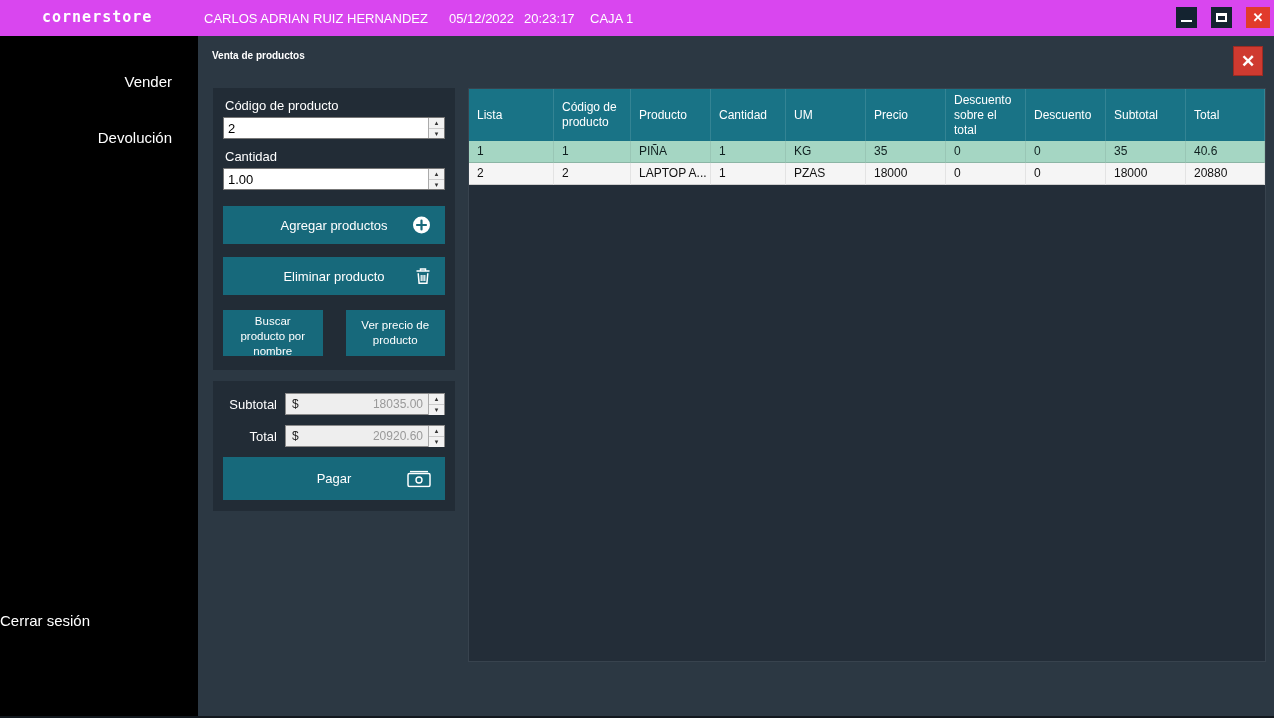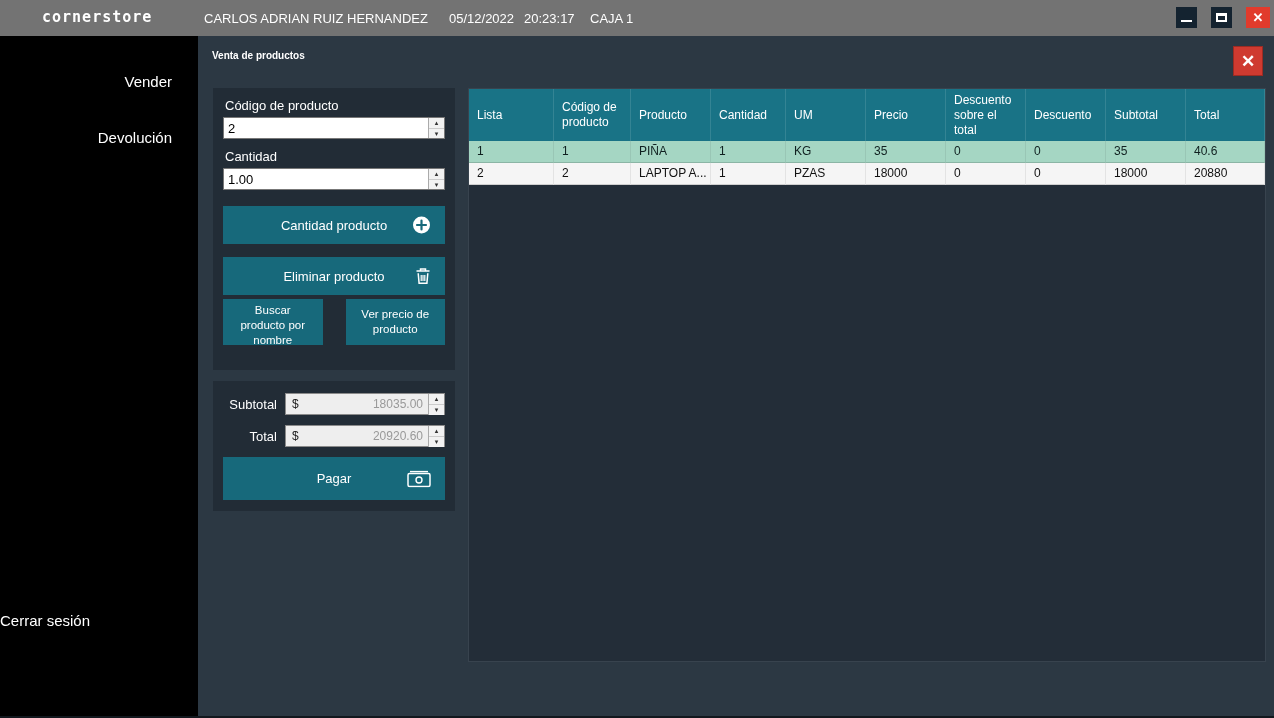--- a/index.html
+++ b/index.html
@@ -4,21 +4,21 @@
 <style>
   * { box-sizing: border-box; }
   html,body { margin:0; padding:0; }
   body {
     width:1274px; height:718px; position:relative; overflow:hidden;
     font-family:"Liberation Sans", sans-serif;
     background:#2c3843;
   }
 
   
-  .titlebar { position:absolute; left:0; top:0; width:1274px; height:36px; background:#737373; }
+  .titlebar { position:absolute; left:0; top:0; width:1274px; height:36px; background:#d946ef; }
   .app-name {
     position:absolute; left:42px; top:8px; color:#ffffff;
     font-family:"DejaVu Sans Mono", monospace; font-weight:bold; font-size:15px; letter-spacing:1px;
   }
   .tb-item { position:absolute; top:11px; color:#ffffff; font-size:13px; white-space:nowrap; }
   .tb-user { left:204px; }
   .tb-date { left:449px; }
   .tb-time { left:524px; }
   .tb-caja { left:590px; }
 
@@ -66,21 +66,21 @@
 
   .btn-wide {
     position:relative; display:block; width:100%; height:38px; border:none;
     background:#17697b; color:#ffffff; font-size:13px; cursor:pointer;
     font-family:"Liberation Sans", sans-serif;
   }
   .btn-wide .btn-icon { position:absolute; right:14px; top:50%; transform:translateY(-50%); }
   .mt16 { margin-top:16px; }
   .mt13 { margin-top:13px; }
 
-  .small-row { display:flex; gap:23px; margin-top:4px; }
+  .small-row { display:flex; gap:23px; margin-top:15px; }
   .btn-small {
     flex:1; height:46px; border:none; background:#17697b; color:#ffffff;
     font-size:11.5px; line-height:1.3; padding:4px 8px; cursor:pointer;
     font-family:"Liberation Sans", sans-serif;
   }
 
   
   .money-row { display:flex; align-items:center; margin-bottom:10px; }
   .money-label { width:62px; text-align:right; color:#ffffff; font-size:13px; padding-right:8px; white-space:nowrap; }
   .moneyfield { flex:1; display:flex; align-items:center; height:22px; background:#eeeeee; border:1px solid #8a8a8a; }
@@ -160,21 +160,21 @@
     <div class="field-label mt">Cantidad</div>
     <div class="numfield">
       <input value="1.00" style="">
       <div class="spinner">
         <div class="spin up">▴</div>
         <div class="spin">▾</div>
       </div>
     </div>
 
     <button class="btn-wide mt16">
-      <span>Cantidad producto</span>
+      <span>Agregar productos</span>
       <svg class="btn-icon" width="19" height="19" viewBox="0 0 19 19">
         <circle cx="9.5" cy="9.5" r="8.5" fill="#ffffff"></circle>
         <path d="M9.5 5v9M5 9.5h9" stroke="#17697b" stroke-width="2.2" stroke-linecap="round"></path>
       </svg>
     </button>
 
     <button class="btn-wide mt13">
       <span>Eliminar producto</span>
       <svg class="btn-icon" width="16" height="18" viewBox="0 0 16 18">
         <path d="M1.5 4h13" stroke="#ffffff" stroke-width="1.5"></path>

